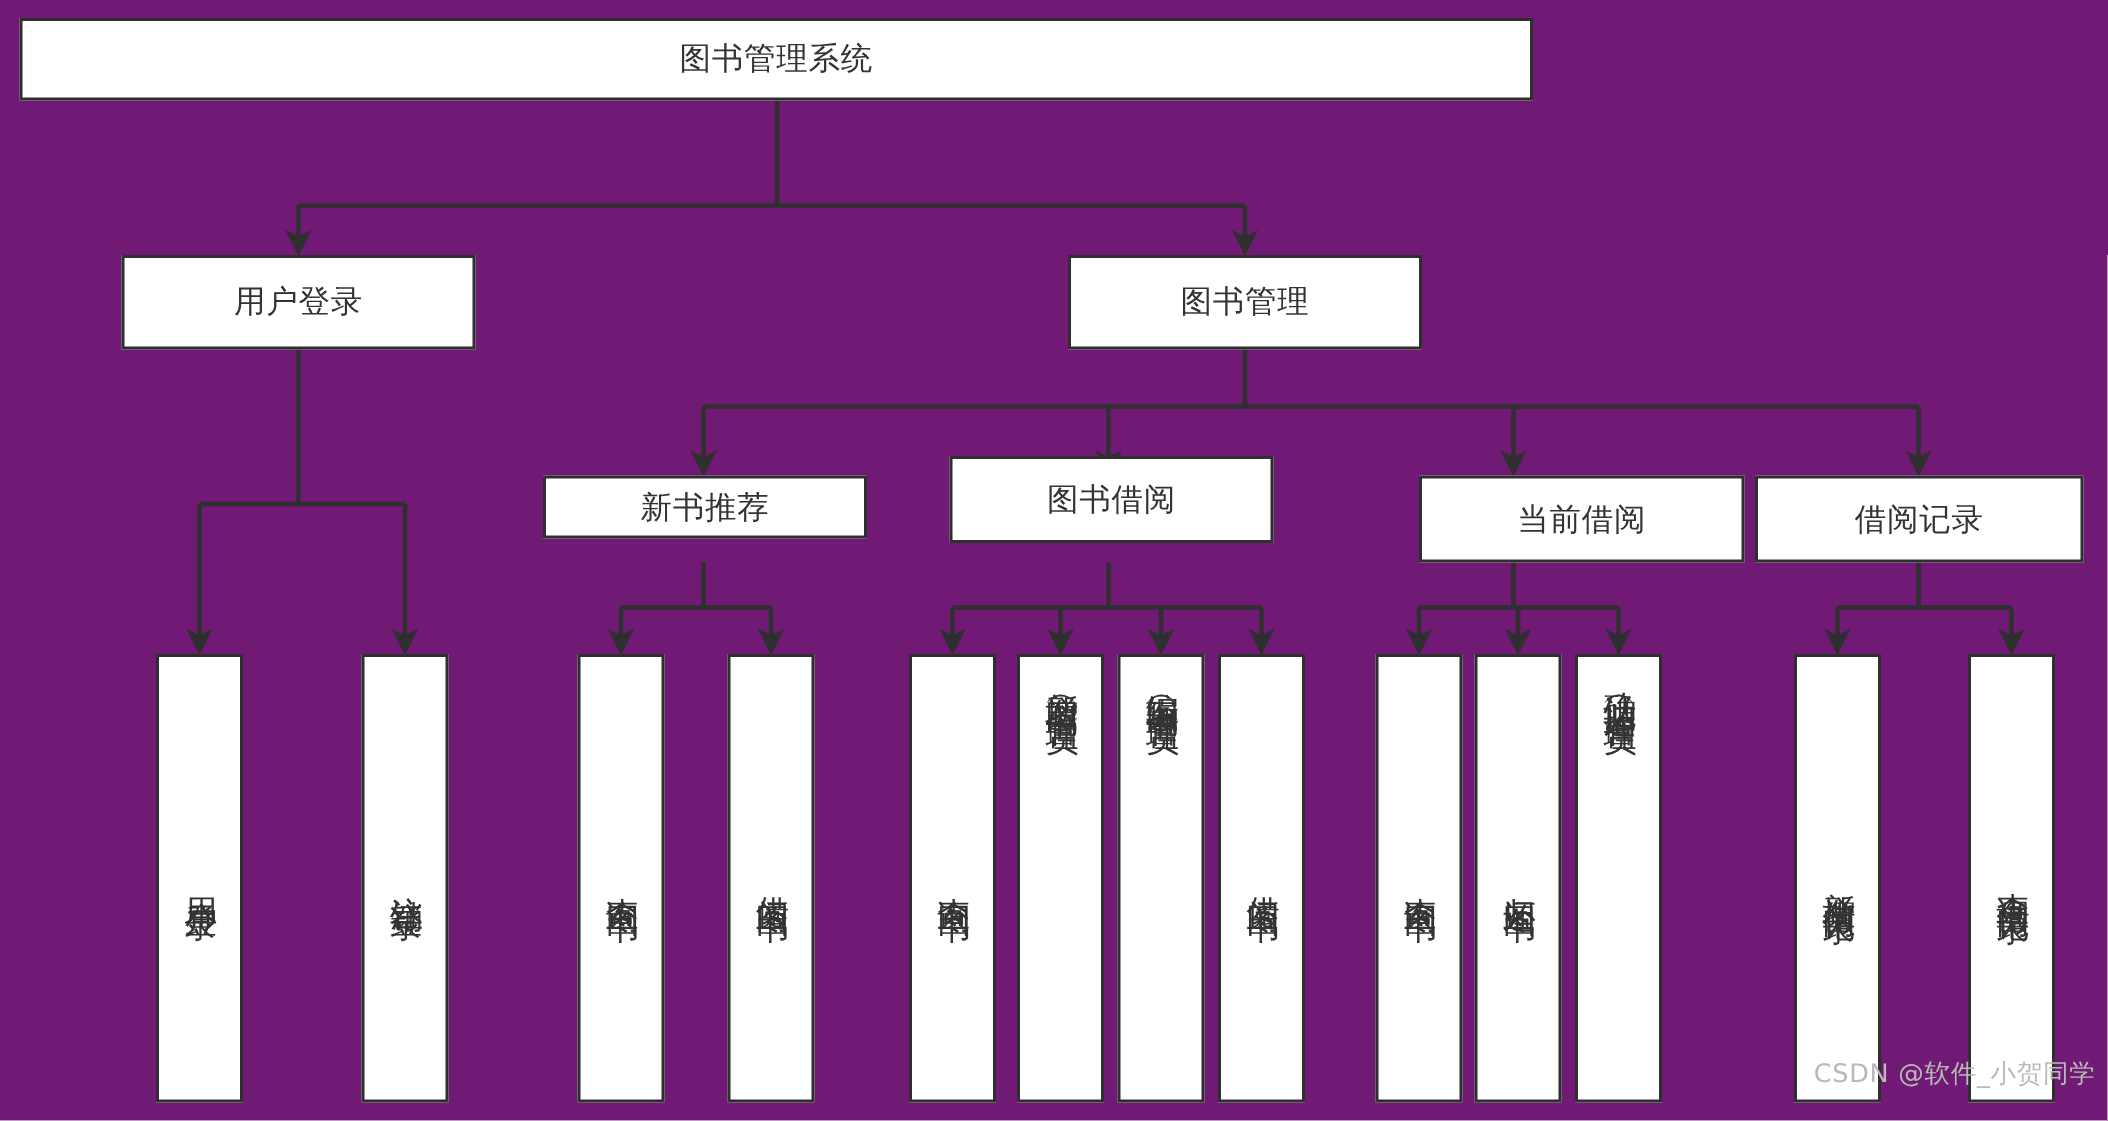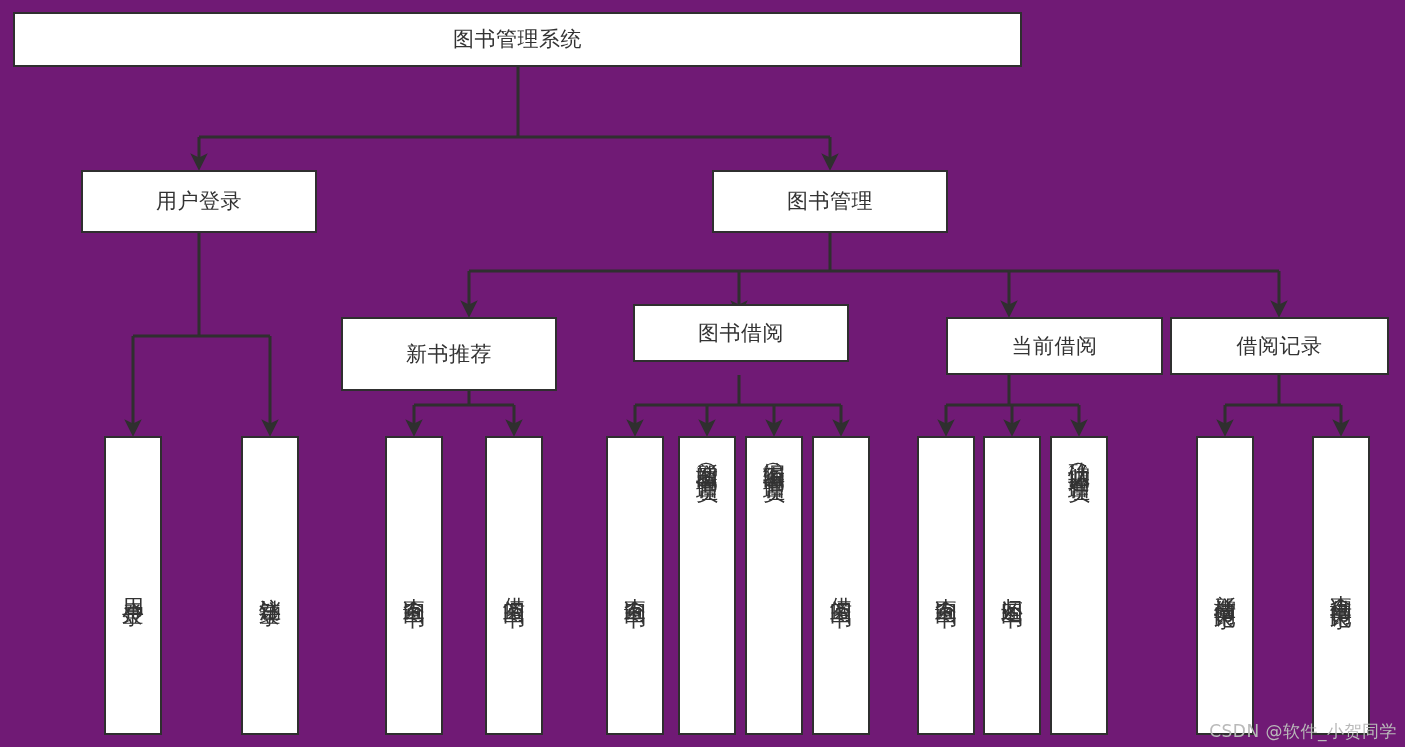--- a/index.html
+++ b/index.html
@@ -46,21 +46,21 @@
   .node.vert.top-aligned {
     justify-content: flex-start;
   }
   .node-label {
     display: block;
     white-space: nowrap;
   }
   #watermark {
     position: absolute;
     right: 8px;
-    bottom: 4px;
+    bottom: 20px;
     font-size: 17px;
     color: #b9b9b9;
     font-family: "DejaVu Sans", "Liberation Sans", sans-serif;
     letter-spacing: 0.5px;
     white-space: nowrap;
     margin-top: 14px;
   }
 </style>
 </head>
 <body>
@@ -122,21 +122,21 @@
     <span class="node-label">图书管理系统</span>
   </div>
 
   <div class="node horiz" style="left:81px; top:170px; width:236px; height:63px;">
     <span class="node-label">用户登录</span>
   </div>
   <div class="node horiz" style="left:712px; top:170px; width:236px; height:63px;">
     <span class="node-label">图书管理</span>
   </div>
 
-  <div class="node horiz" style="left:341px; top:317px; width:216px; height:74px;">
+  <div class="node horiz" style="left:362px; top:317px; width:216px; height:42px;">
     <span class="node-label">新书推荐</span>
   </div>
   <div class="node horiz" style="left:633px; top:304px; width:216px; height:58px;">
     <span class="node-label">图书借阅</span>
   </div>
   <div class="node horiz" style="left:901px; top:317px; width:217px; height:58px;margin-left:45px;">
     <span class="node-label">当前借阅</span>
   </div>
   <div class="node horiz" style="left:1170px; top:317px; width:219px; height:58px;text-align:right;">
     <span class="node-label">借阅记录</span>

